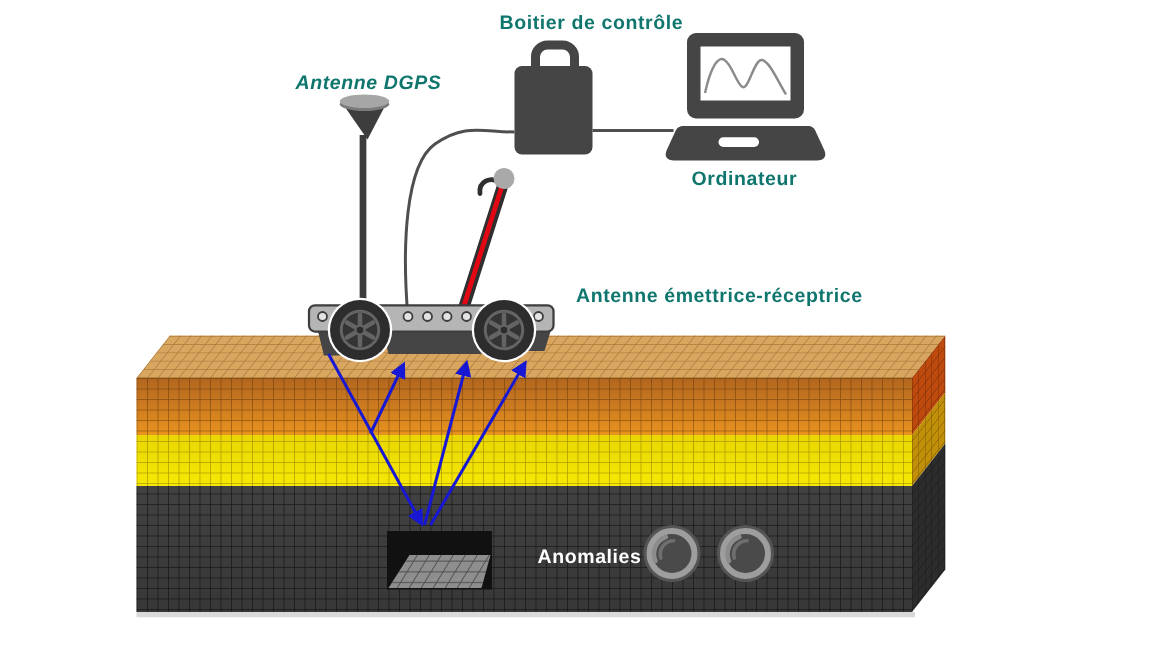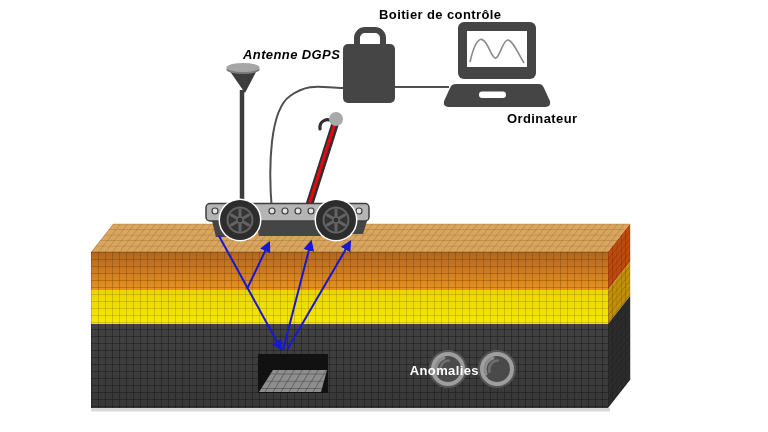--- a/index.html
+++ b/index.html
@@ -8,29 +8,28 @@
     width:768px;height:432px;
     background:#ffffff;
     font-family:"Liberation Sans", sans-serif;
     overflow:hidden;
   }
   svg{position:absolute;left:0;top:0;}
   .label{
     position:absolute;
     font-size:13px;
     letter-spacing:.4px;
-    color:#000000;
+    color:#0f766e;
     white-space:nowrap;
     font-weight:600;
-    margin-left:46px;
   }
   .label-anomalies{
     position:absolute;
-    left:329px;top:361px;width:150px;
-    text-align:right;color:#ffffff;
+    left:318px;top:361px;width:150px;
+    text-align:center;color:#ffffff;
     font-size:13px;letter-spacing:.4px;font-weight:600;
     line-height:20px;
   }
 </style>
 </head>
 <body>
 
 <div class="stage">
   <svg width="768" height="432" viewBox="0 0 768 432">
     <defs>
@@ -172,16 +171,17 @@
       <line x1="219" y1="236" x2="281" y2="349" marker-end="url(#arrHead)"></line>
       <line x1="247" y1="289" x2="269" y2="243" marker-end="url(#arrHead)"></line>
       <line x1="283" y1="350" x2="311" y2="242" marker-end="url(#arrHead)"></line>
       <line x1="287" y1="350" x2="350" y2="242" marker-end="url(#arrHead)"></line>
     </g>
   </svg>
 
   <div class="label" style="left:197px;top:47px;font-style:italic;">Antenne DGPS</div>
   <div class="label" style="left:333px;top:7px;">Boitier de contrôle</div>
   <div class="label" style="left:461px;top:111px;">Ordinateur</div>
+  <div class="label" style="left:384px;top:189px;">Antenne émettrice-réceptrice</div>
   <div class="label-anomalies">
     <div>Anomalies</div>
   </div>
 </div>
 
 </body></html>

